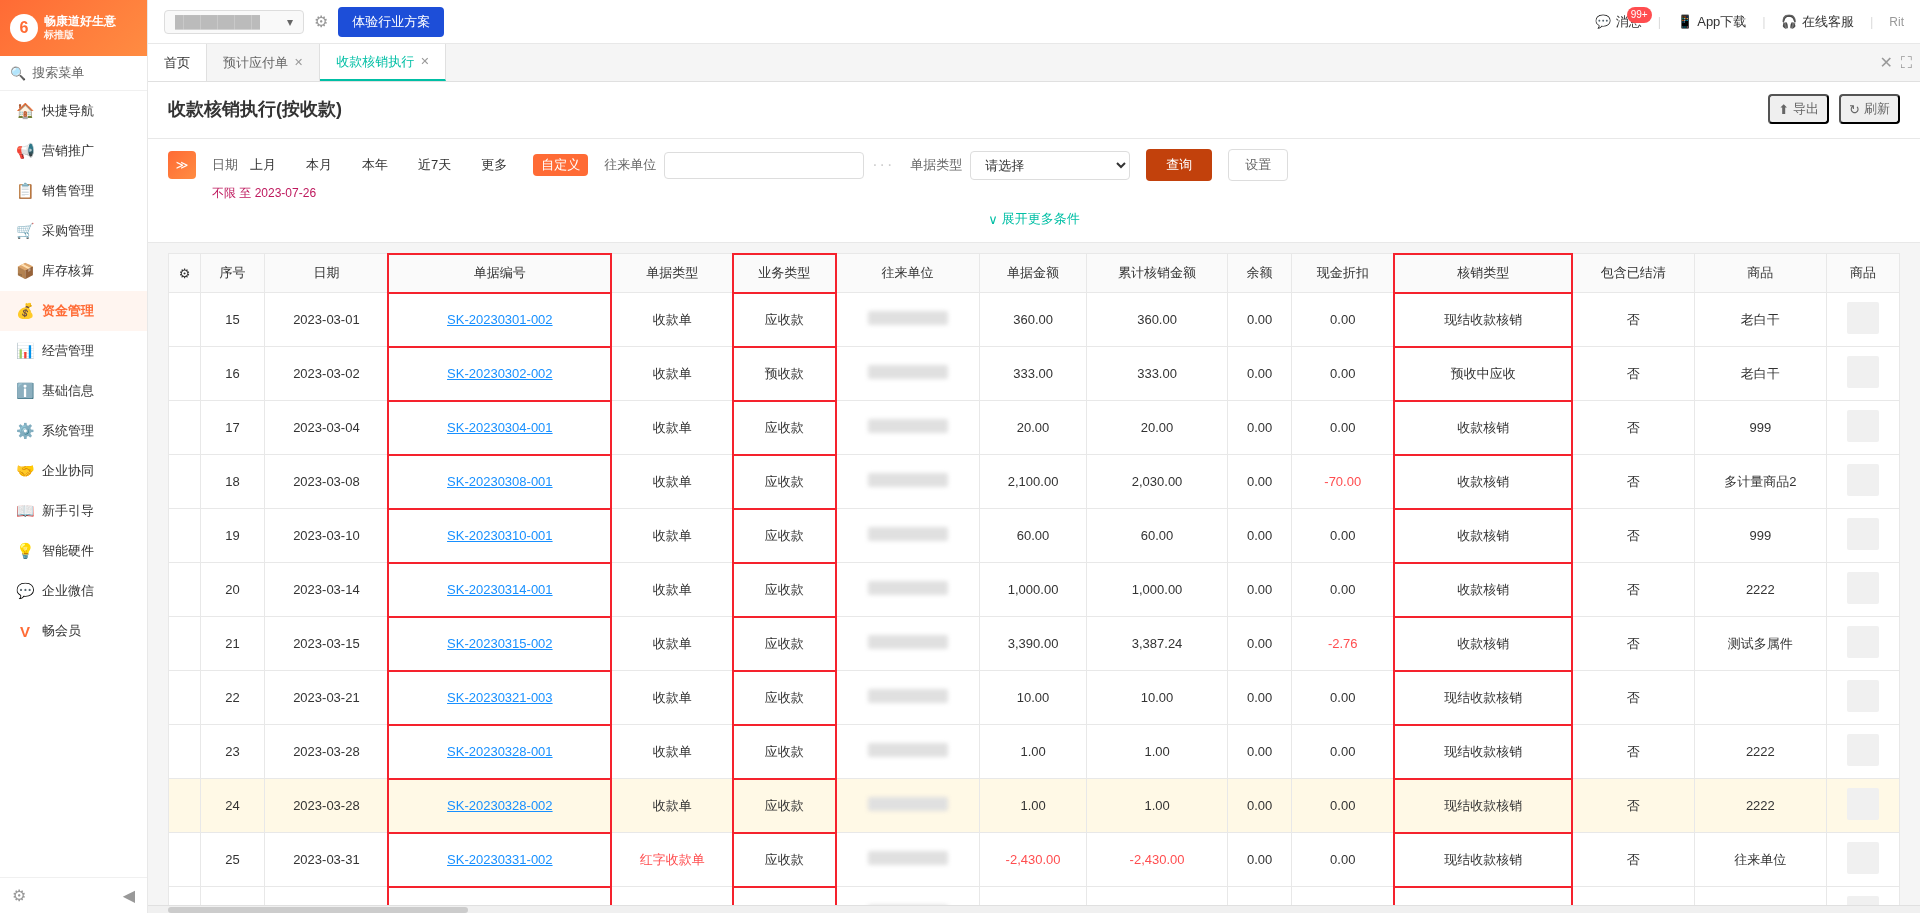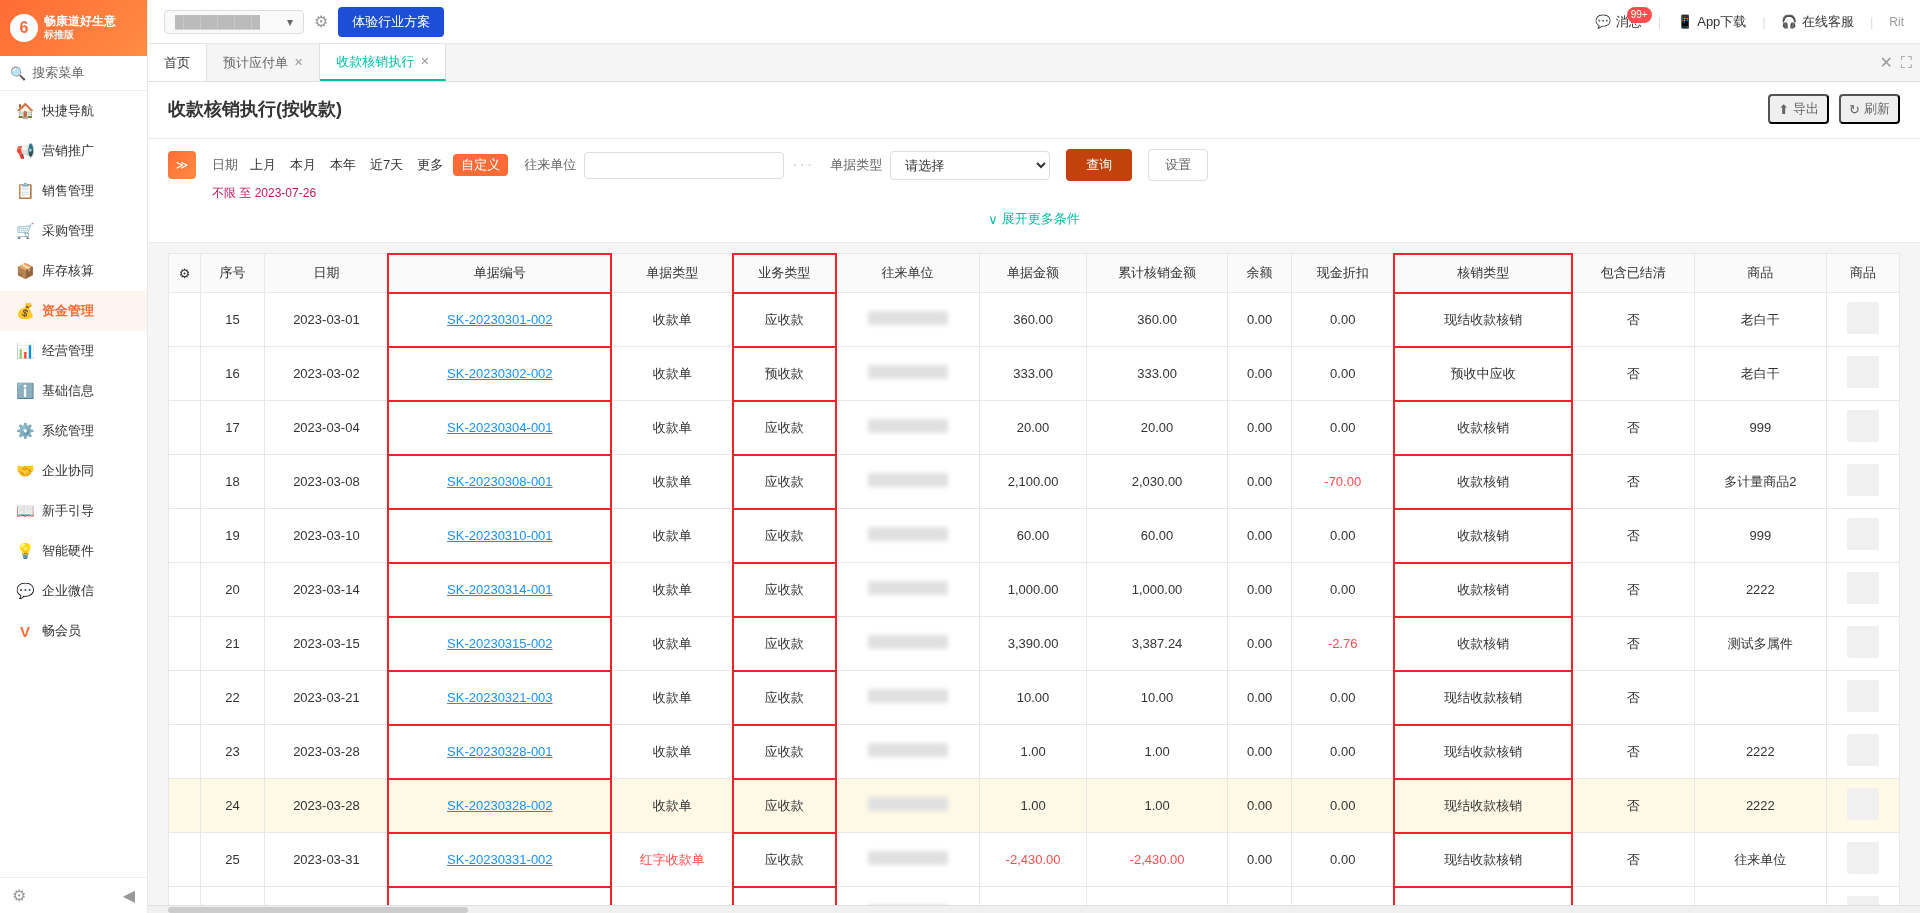--- a/index.html
+++ b/index.html
@@ -144,21 +144,21 @@
     .filter-row { display: flex; align-items: center; gap: 16px; flex-wrap: wrap; }
     .filter-collapse-btn {
       width: 28px; height: 28px;
       background: linear-gradient(135deg, #ff6b35, #ff8c42);
       border-radius: 4px;
       display: flex; align-items: center; justify-content: center;
       color: white; cursor: pointer; font-size: 14px; flex-shrink: 0;
     }
     .filter-group { display: flex; align-items: center; gap: 8px; }
     .filter-label { color: #666; font-size: 13px; white-space: nowrap; }
-    .date-options { display: flex; gap: 6px; align-items: center; }
+    .date-options { display: flex; gap: 22px; align-items: center; }
     .date-opt {
       color: #333; font-size: 13px; cursor: pointer; padding: 2px 4px;
     }
     .date-opt.custom {
       background: #ff6b35; color: white;
       border-radius: 4px; padding: 2px 8px;
     }
     .filter-input {
       border: 1px solid #ddd; border-radius: 4px;
       padding: 5px 10px; font-size: 13px; min-width: 180px;

